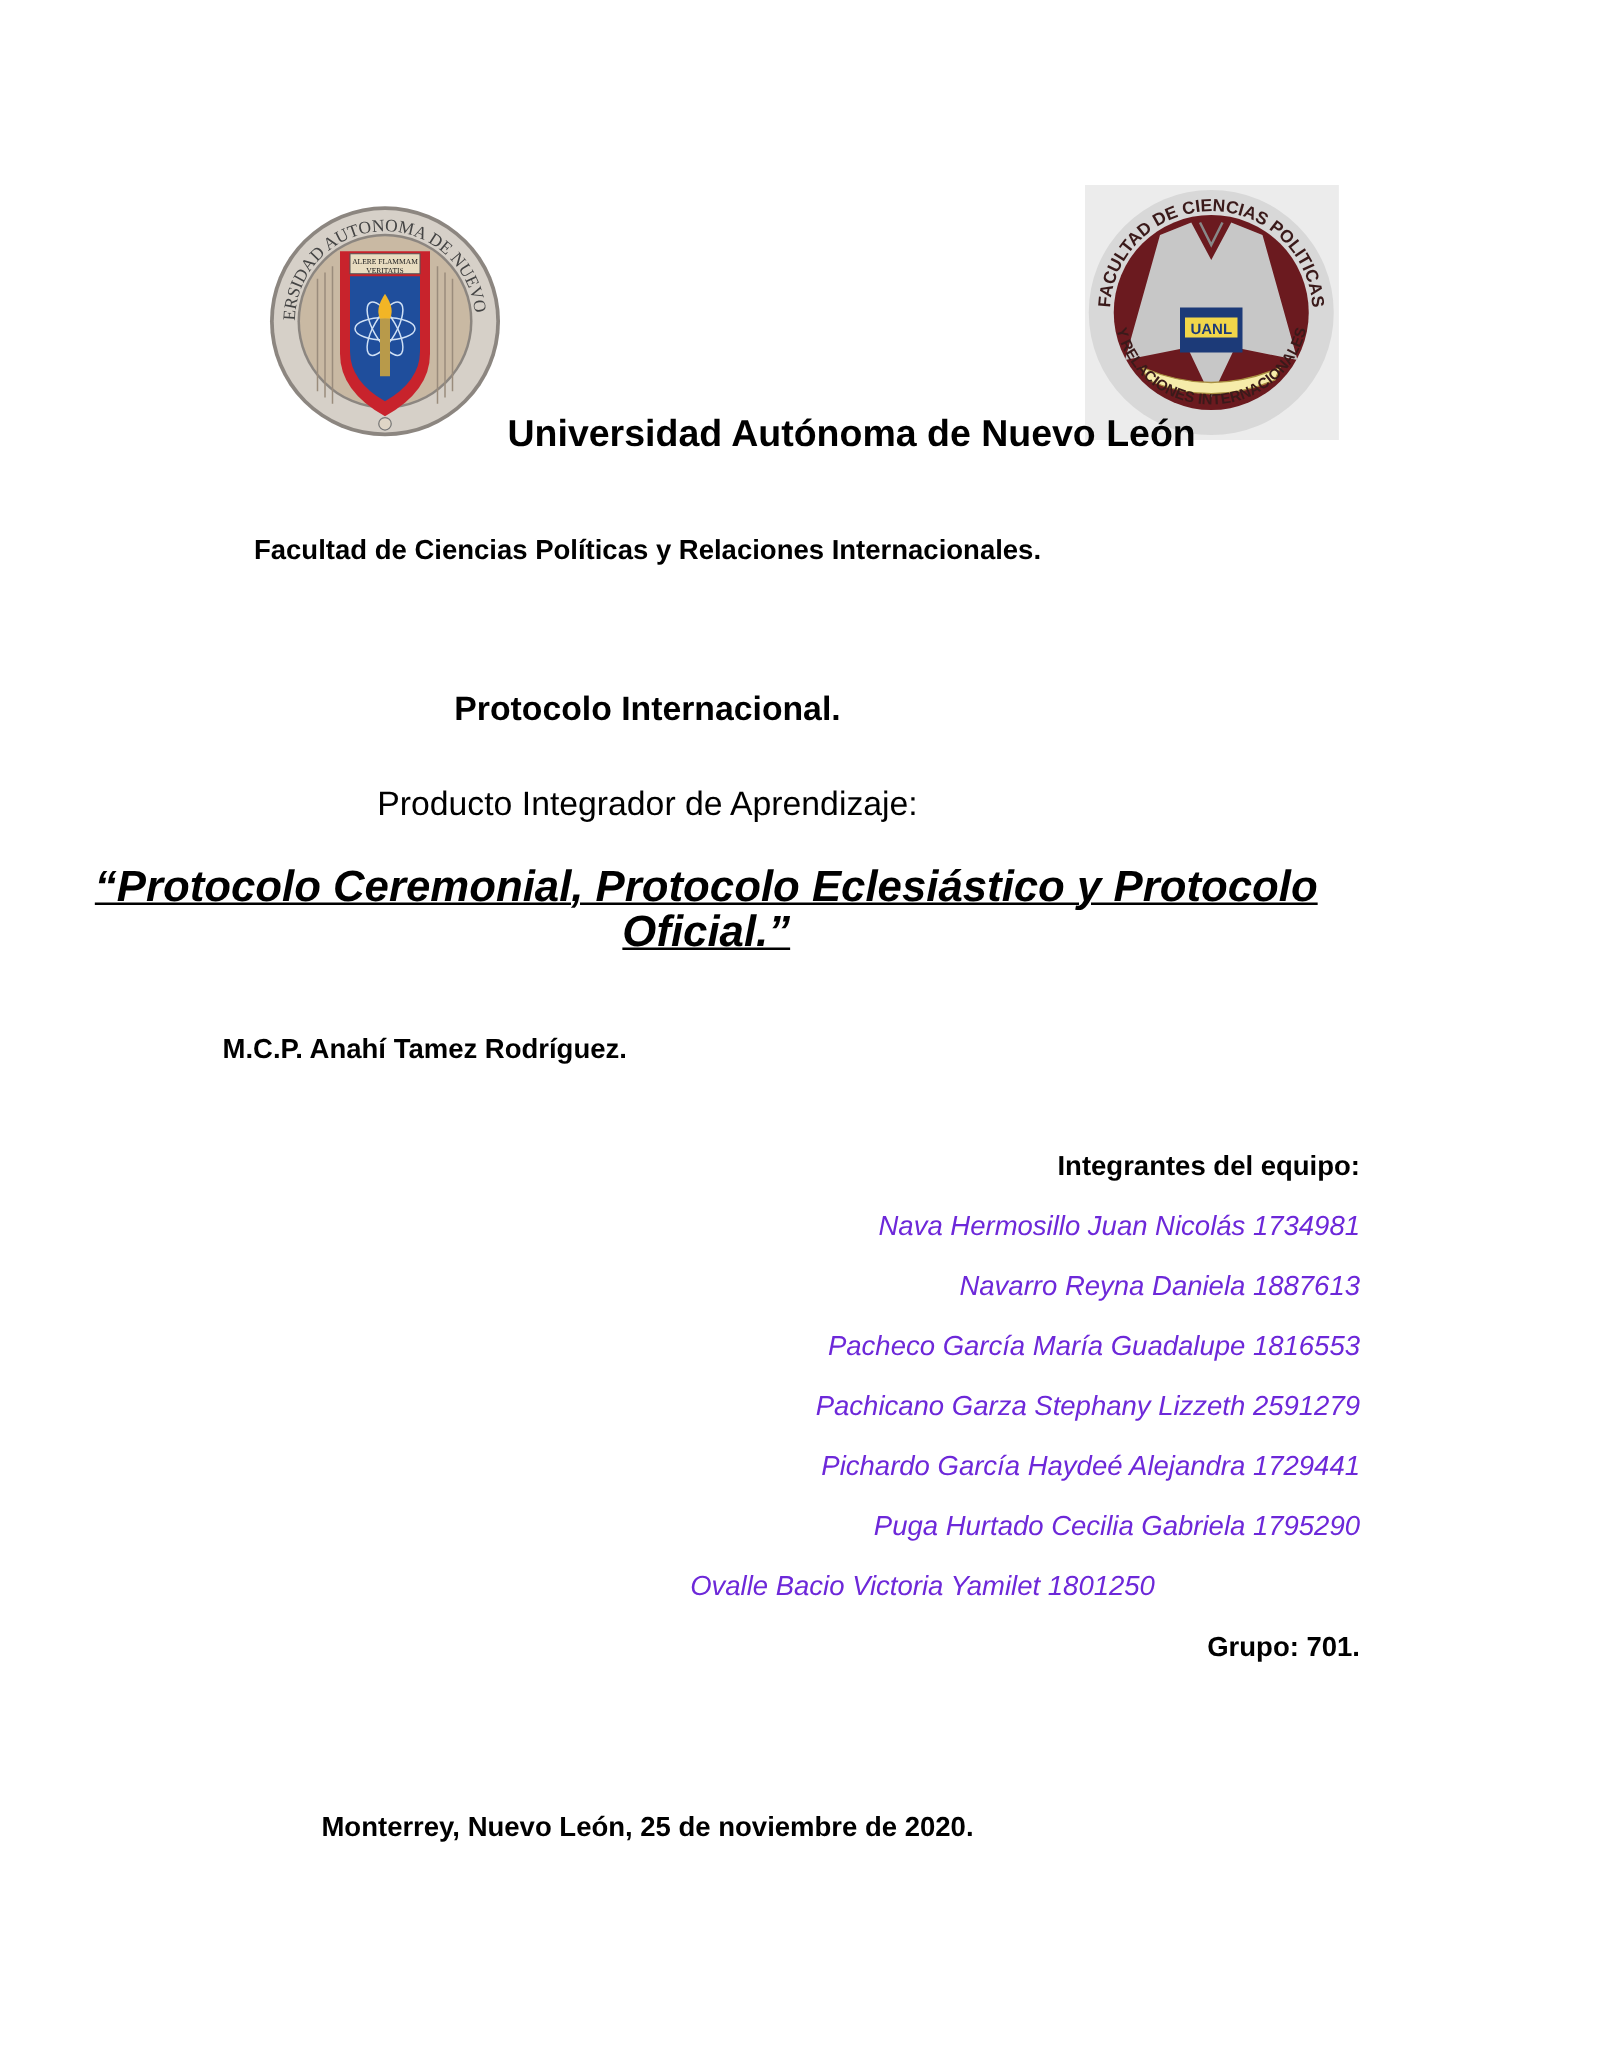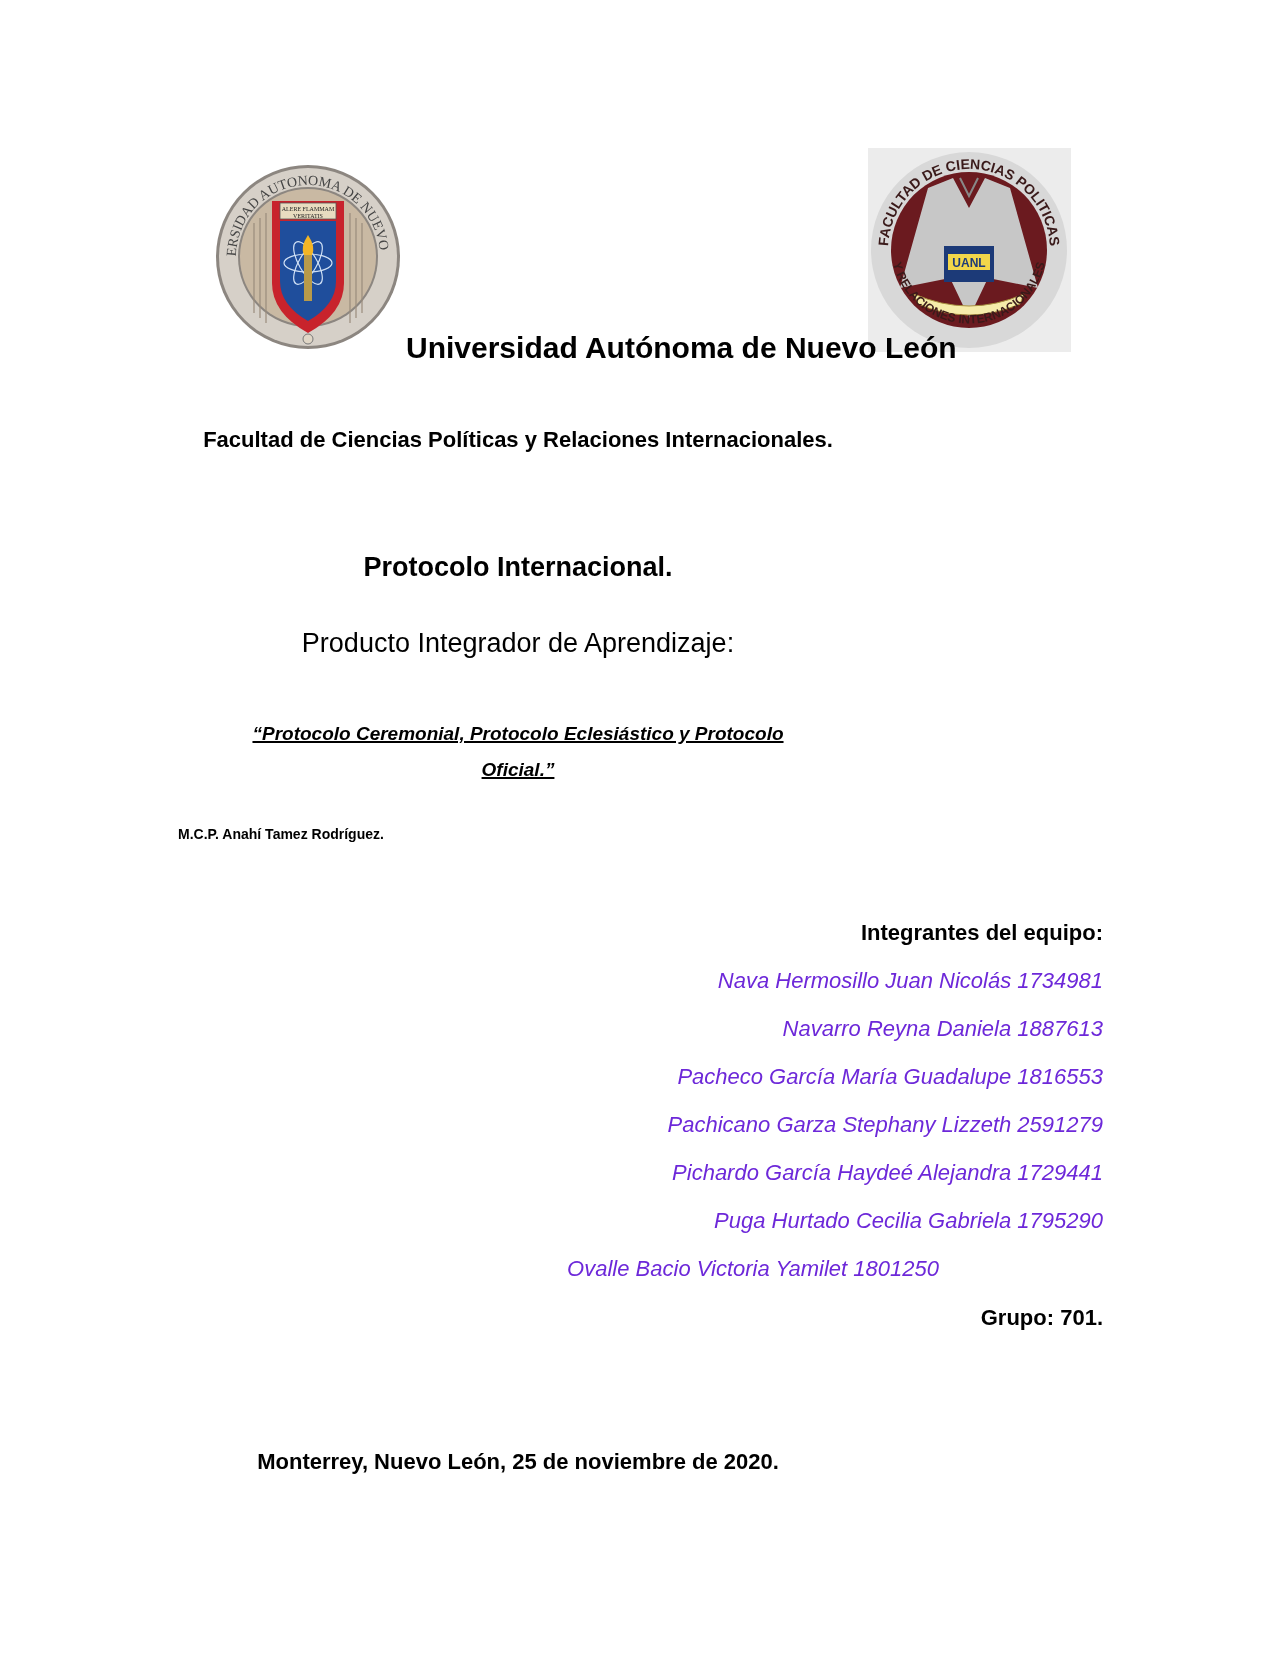--- a/index.html
+++ b/index.html
@@ -7,24 +7,24 @@
          font-family:"Liberation Sans", "DejaVu Sans", sans-serif; color:#000; }
   .abs { position:absolute; }
   .center { left:0; width:1036px; text-align:center; }
   .bold { font-weight:bold; }
   .logo-left { left:214px; top:163px; width:188px; height:188px; }
   .logo-right { left:868px; top:148px; width:203px; height:204px; background:#ececec; }
   .t-univ { left:406px; top:331px; font-size:30px; font-weight:bold; white-space:nowrap; }
   .t-fac { top:427px; font-size:22px; font-weight:bold; }
   .t-prot { top:552px; font-size:27px; font-weight:bold; }
   .t-pia { top:628px; font-size:27px; font-weight:normal; }
-  .t-title { top:716px; font-size:19px; font-weight:bold; font-style:italic; line-height:36px; }
+  .t-title { top:692px; font-size:35px; font-weight:bold; font-style:italic; line-height:36px;margin-left:47px; }
   .t-title span { text-decoration:underline; text-decoration-thickness:2px; }
-  .t-teacher { left:178px; top:826px; font-size:14px; font-weight:bold; white-space:nowrap; }
-  .right-col { right:177px; width:700px; text-align:right; font-size:22px; white-space:nowrap; }
+  .t-teacher { left:178px; top:826px; font-size:22px; font-weight:bold; white-space:nowrap; }
+  .right-col { right:192px; width:700px; text-align:right; font-size:22px; white-space:nowrap; }
   .member { font-style:italic; color:#6d28d9; }
   .t-date { top:1449px; font-size:22px; font-weight:bold; }
 </style>
 </head>
 <body>
 
 <div class="abs logo-left">
   <svg width="188" height="188" viewBox="0 0 188 188">
     <circle cx="94" cy="94" r="92" fill="#8c8680"></circle>
     <circle cx="94" cy="94" r="89" fill="#d6d0c8"></circle>

